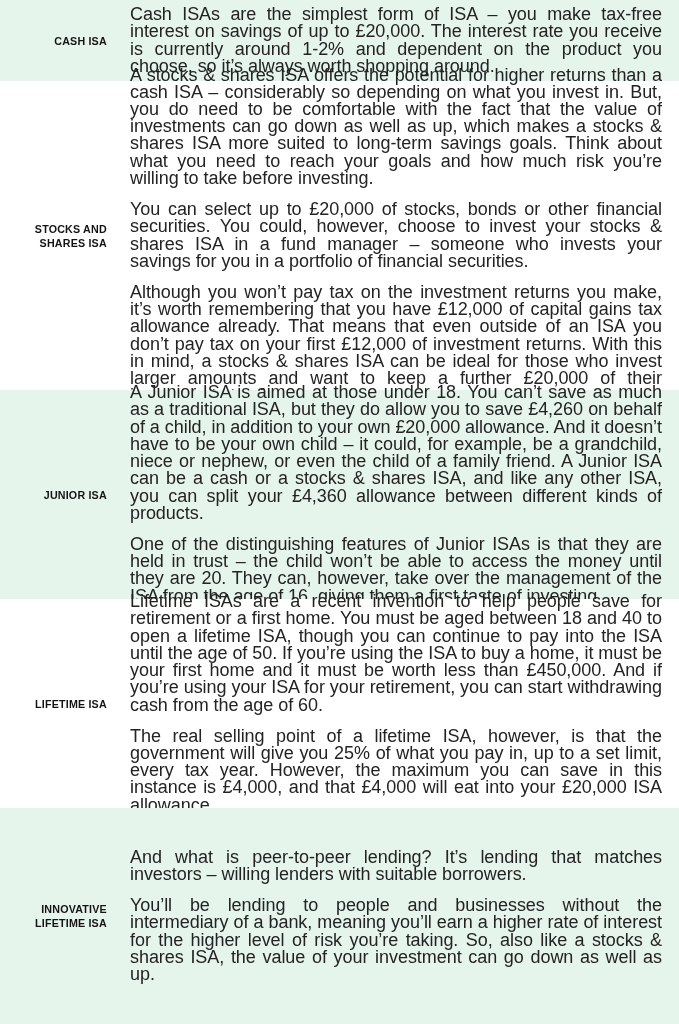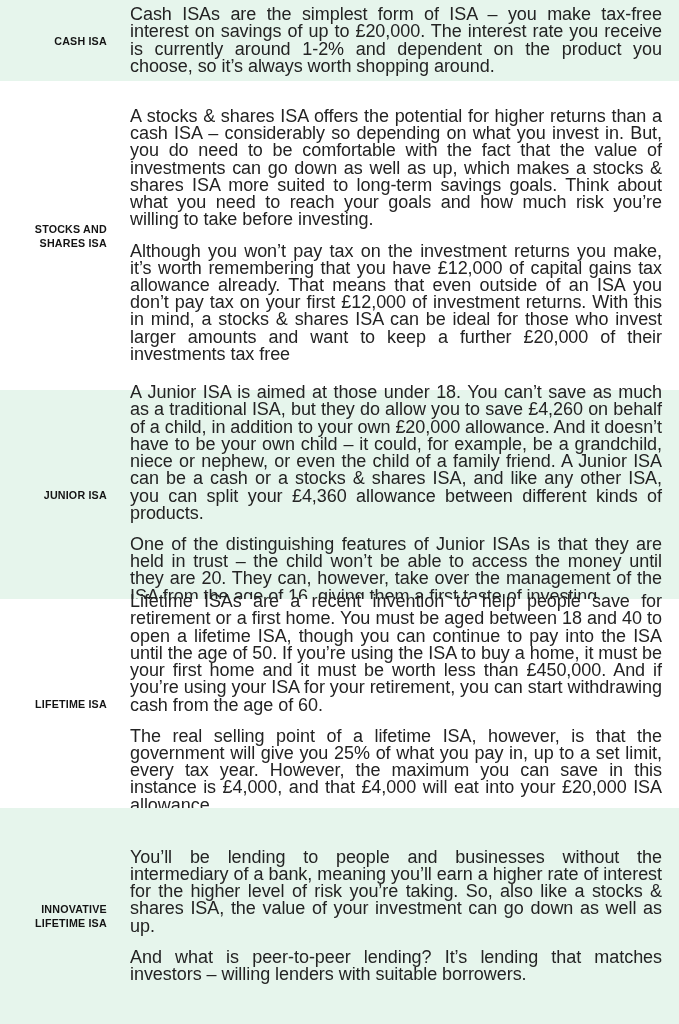--- a/index.html
+++ b/index.html
@@ -82,20 +82,21 @@
     <div class="row-label">CASH ISA</div>
     <div class="row-body">
       <p class="para">Cash ISAs are the simplest form of ISA – you make tax-free interest on savings of up to £20,000. The interest rate you receive is currently around 1-2% and dependent on the product you choose, so it’s always worth shopping around.</p>
     </div>
   </div>
 
   <div class="isa-row plain r2">
     <div class="row-label">STOCKS AND SHARES ISA</div>
     <div class="row-body">
       <p class="para">A stocks &amp; shares ISA offers the potential for higher returns than a cash ISA – considerably so depending on what you invest in. But, you do need to be comfortable with the fact that the value of investments can go down as well as up, which makes a stocks &amp; shares ISA more suited to long-term savings goals. Think about what you need to reach your goals and how much risk you’re willing to take before investing.</p>
+      <p class="para">You can select up to £20,000 of stocks, bonds or other financial securities. You could, however, choose to invest your stocks &amp; shares ISA in a fund manager – someone who invests your savings for you in a portfolio of financial securities.</p>
       <p class="para">Although you won’t pay tax on the investment returns you make, it’s worth remembering that you have £12,000 of capital gains tax allowance already. That means that even outside of an ISA you don’t pay tax on your first £12,000 of investment returns. With this in mind, a stocks &amp; shares ISA can be ideal for those who invest larger amounts and want to keep a further £20,000 of their investments tax free</p>
     </div>
   </div>
 
   <div class="isa-row shaded r3">
     <div class="row-label">JUNIOR ISA</div>
     <div class="row-body">
       <p class="para">A Junior ISA is aimed at those under 18. You can’t save as much as a traditional ISA, but they do allow you to save £4,260 on behalf of a child, in addition to your own £20,000 allowance. And it doesn’t have to be your own child – it could, for example, be a grandchild, niece or nephew, or even the child of a family friend. A Junior ISA can be a cash or a stocks &amp; shares ISA, and like any other ISA, you can split your £4,360 allowance between different kinds of products.</p>
       <p class="para">One of the distinguishing features of Junior ISAs is that they are held in trust – the child won’t be able to access the money until they are 20. They can, however, take over the management of the ISA from the age of 16, giving them a first taste of investing.</p>
     </div>
@@ -105,18 +106,18 @@
     <div class="row-label">LIFETIME ISA</div>
     <div class="row-body">
       <p class="para">Lifetime ISAs are a recent invention to help people save for retirement or a first home. You must be aged between 18 and 40 to open a lifetime ISA, though you can continue to pay into the ISA until the age of 50. If you’re using the ISA to buy a home, it must be your first home and it must be worth less than £450,000. And if you’re using your ISA for your retirement, you can start withdrawing cash from the age of 60.</p>
       <p class="para">The real selling point of a lifetime ISA, however, is that the government will give you 25% of what you pay in, up to a set limit, every tax year. However, the maximum you can save in this instance is £4,000, and that £4,000 will eat into your £20,000 ISA allowance.</p>
     </div>
   </div>
 
   <div class="isa-row shaded r5">
     <div class="row-label">INNOVATIVE LIFETIME ISA</div>
     <div class="row-body">
+      <p class="para">And what is peer-to-peer lending? It’s lending that matches investors – willing lenders with suitable borrowers.</p>
       <p class="para">You’ll be lending to people and businesses without the intermediary of a bank, meaning you’ll earn a higher rate of interest for the higher level of risk you’re taking. So, also like a stocks &amp; shares ISA, the value of your investment can go down as well as up.</p>
-      <p class="para">And what is peer-to-peer lending? It’s lending that matches investors – willing lenders with suitable borrowers.</p>
     </div>
   </div>
 
 </div>
 
 </body></html>

